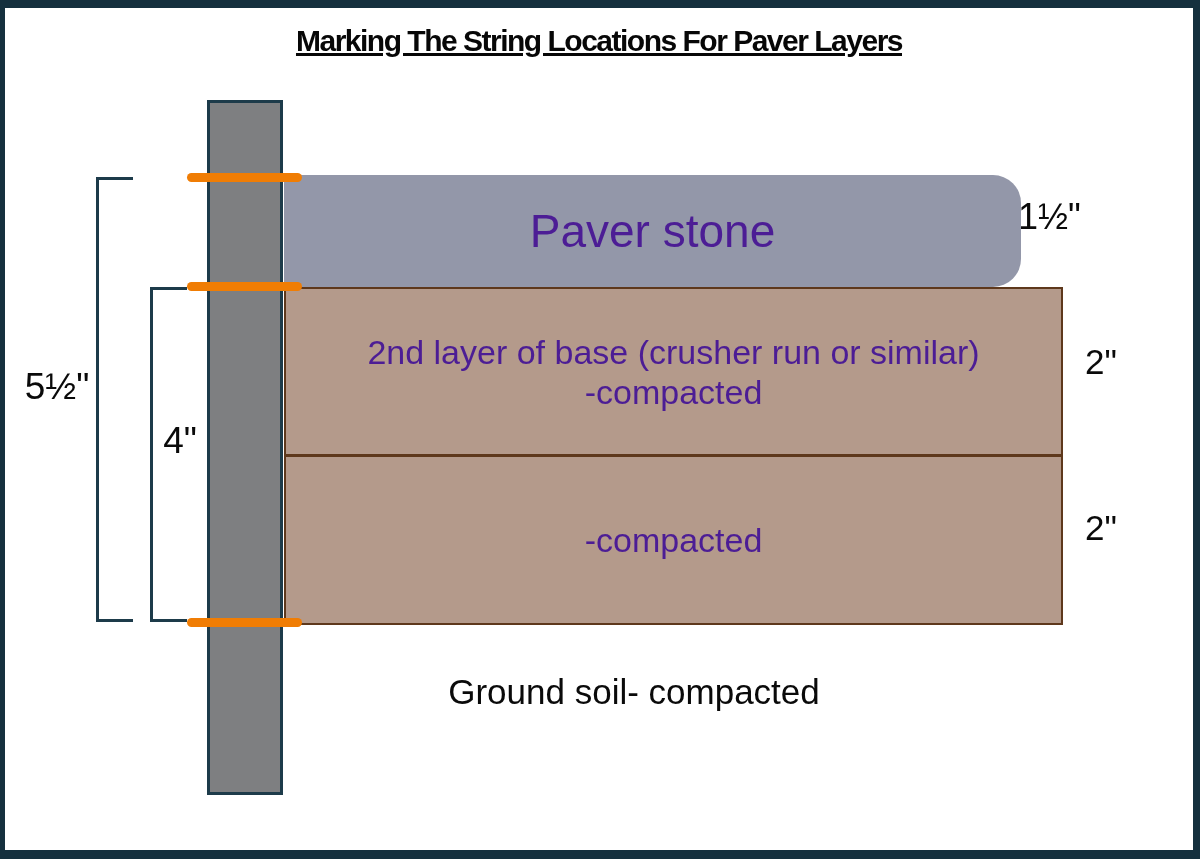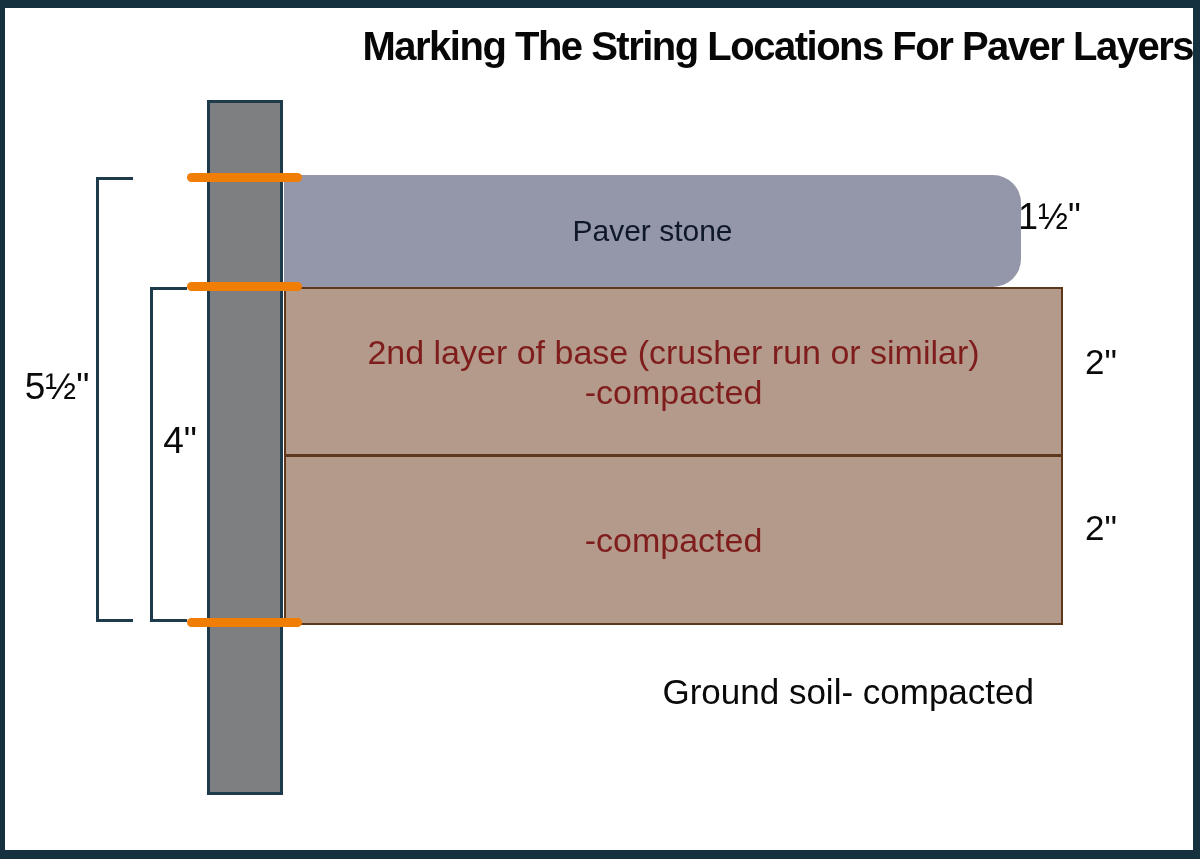--- a/index.html
+++ b/index.html
@@ -11,26 +11,27 @@
     background: #ffffff;
     border: solid #15303e;
     border-width: 8px 7px 9px 5px;
     font-family: "Liberation Sans", sans-serif;
     overflow: hidden;
   }
   
   .title {
     position: absolute;
     left: 0; right: 0; top: 16px;
-    text-align: right;
-    font-size: 40px;
+    text-align: center;
+    font-size: 30px;
     font-weight: bold;
     letter-spacing: -1.5px;
     color: #070707;
     white-space: nowrap;
+    text-decoration: underline;
   }
   
   .stake {
     position: absolute;
     left: 202px; top: 92px;
     width: 76px; height: 695px;
     box-sizing: border-box;
     background: #7e7f81;
     border: 3px solid #1d3b4a;
     z-index: 2;
@@ -41,49 +42,49 @@
     left: 279px; top: 167px;
     width: 737px; height: 112px;
     background: #9397a9;
     border-radius: 0 28px 28px 0;
     display: flex;
     align-items: center;
     justify-content: center;
     z-index: 1;
   }
   .layer-paver .lbl {
-    color: #0f172a;
-    font-size: 30px;
+    color: #4c1d95;
+    font-size: 46px;
   }
   
   .layer-base {
     position: absolute;
     left: 279px;
     width: 779px;
     box-sizing: border-box;
     background: #b49a8b;
     border: 2px solid #5e381c;
     display: flex;
     flex-direction: column;
     align-items: center;
     justify-content: center;
     z-index: 1;
-    color: #7f1d1d;
+    color: #4c1d95;
     font-size: 34px;
     line-height: 40px;
     text-align: center;
   }
   .layer-base2 { top: 279px; height: 170px; border-bottom-width: 3px; }
   .layer-base1 { top: 449px; height: 168px; border-top: none; }
   
   .ground-label {
     position: absolute;
     left: 229px; top: 664px;
     width: 800px;
-    text-align: right;
+    text-align: center;
     font-size: 35px;
     color: #0a0a0a;
   }
   
   .bracket {
     position: absolute;
     box-sizing: border-box;
     border: 3px solid #1d3b4a;
     border-right: none;
     z-index: 1;

